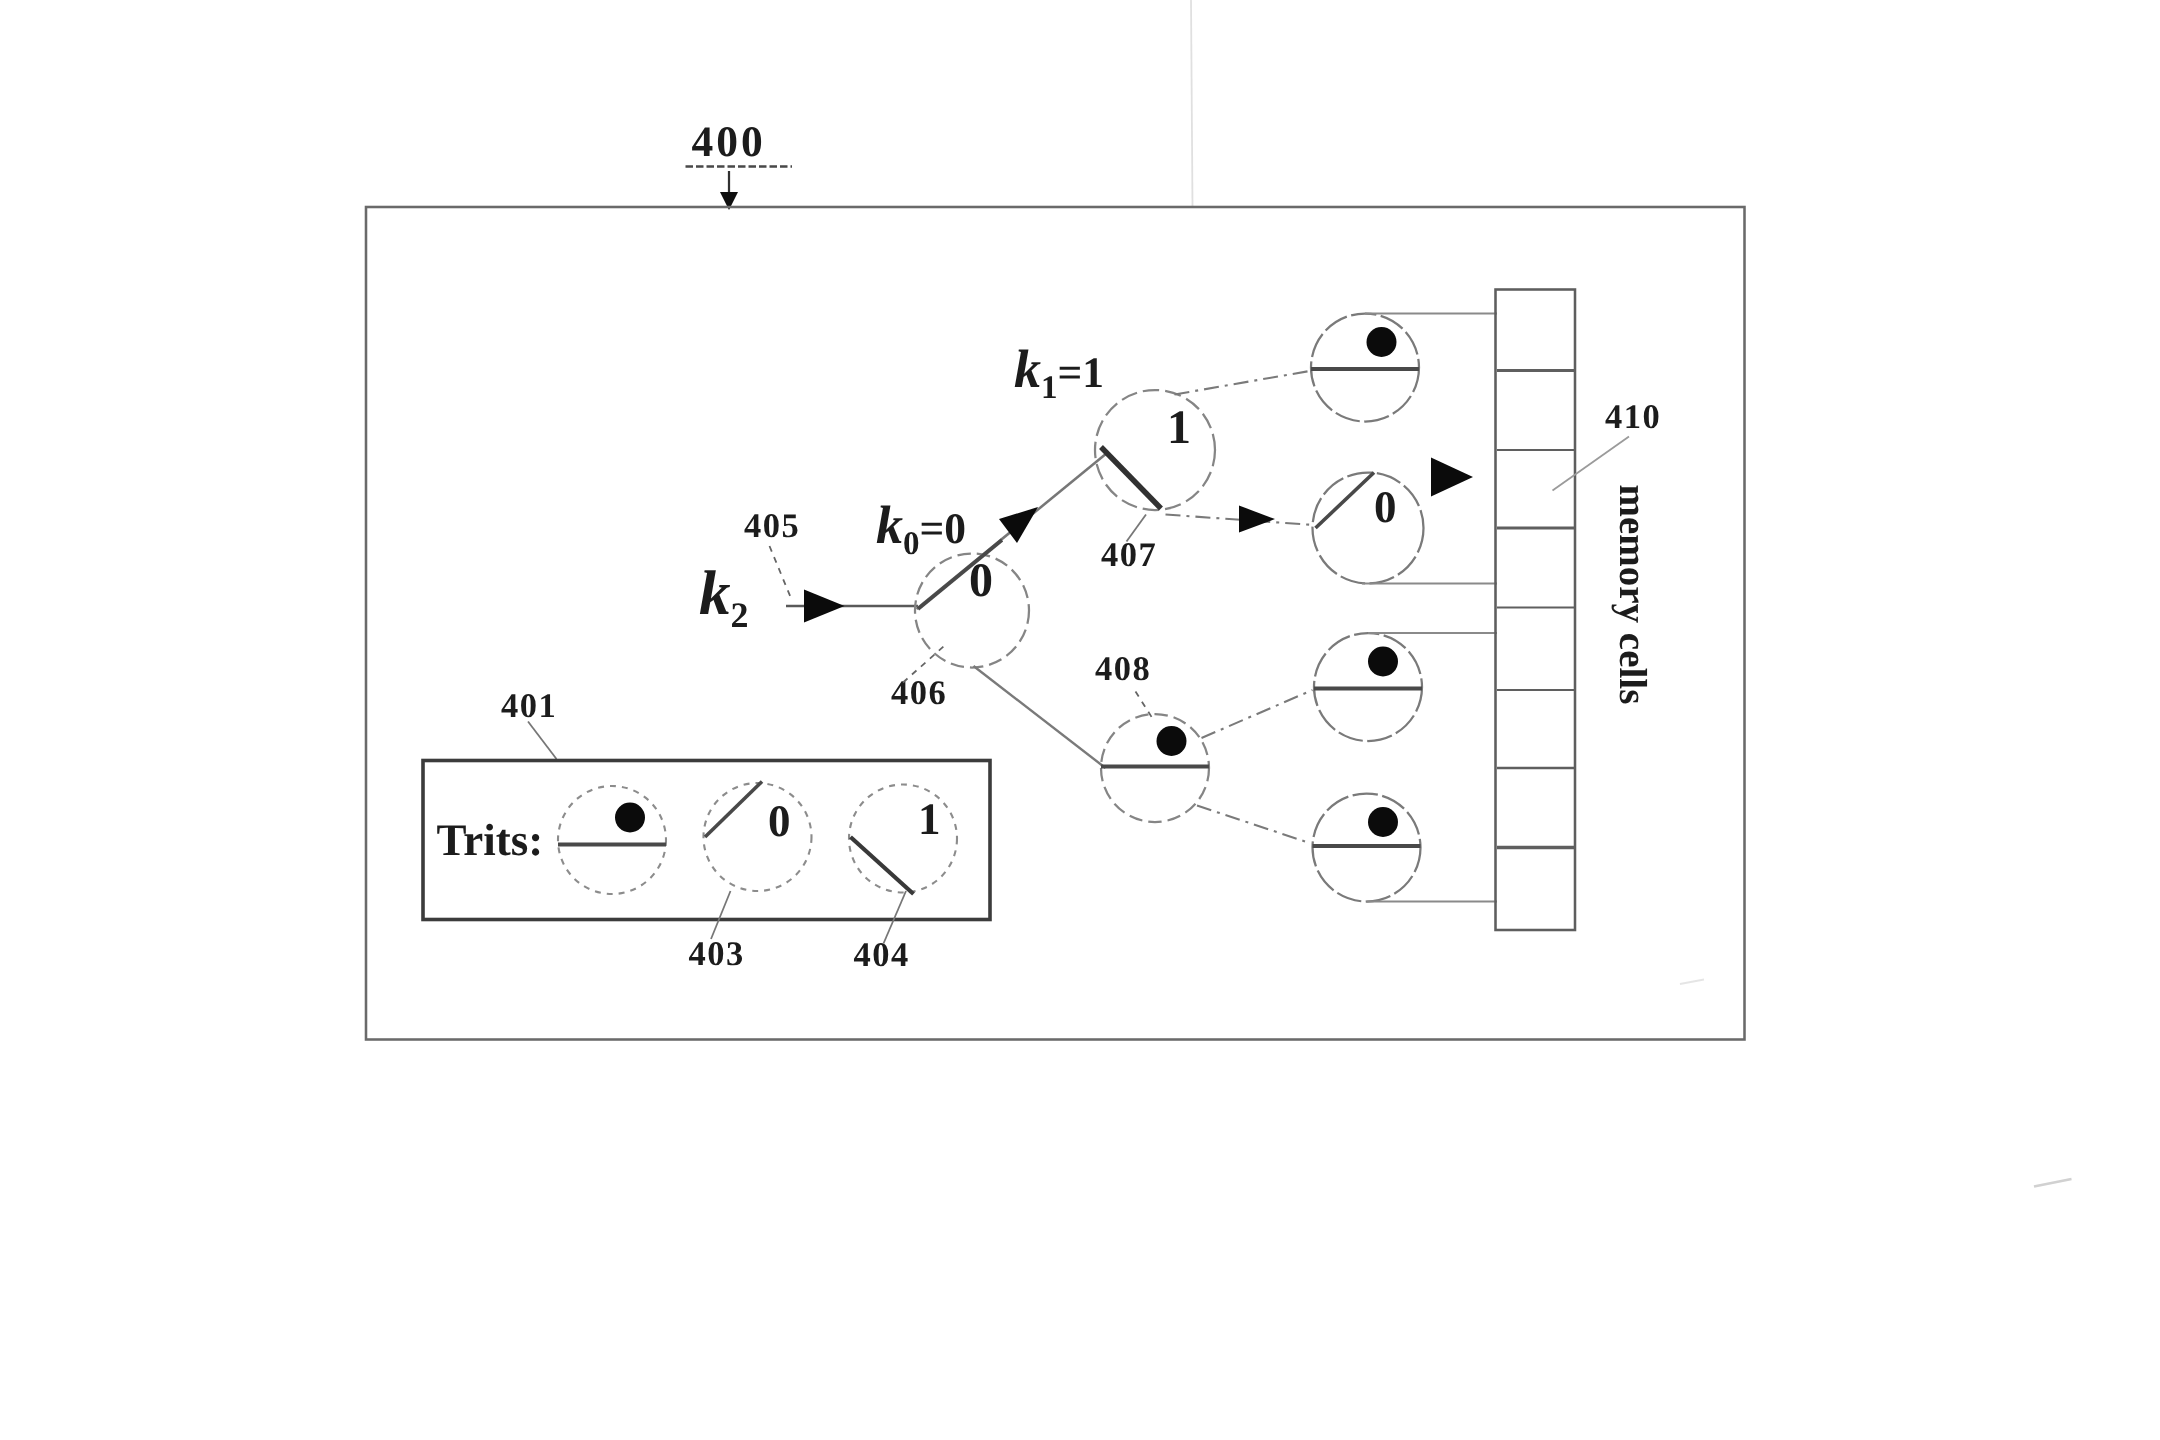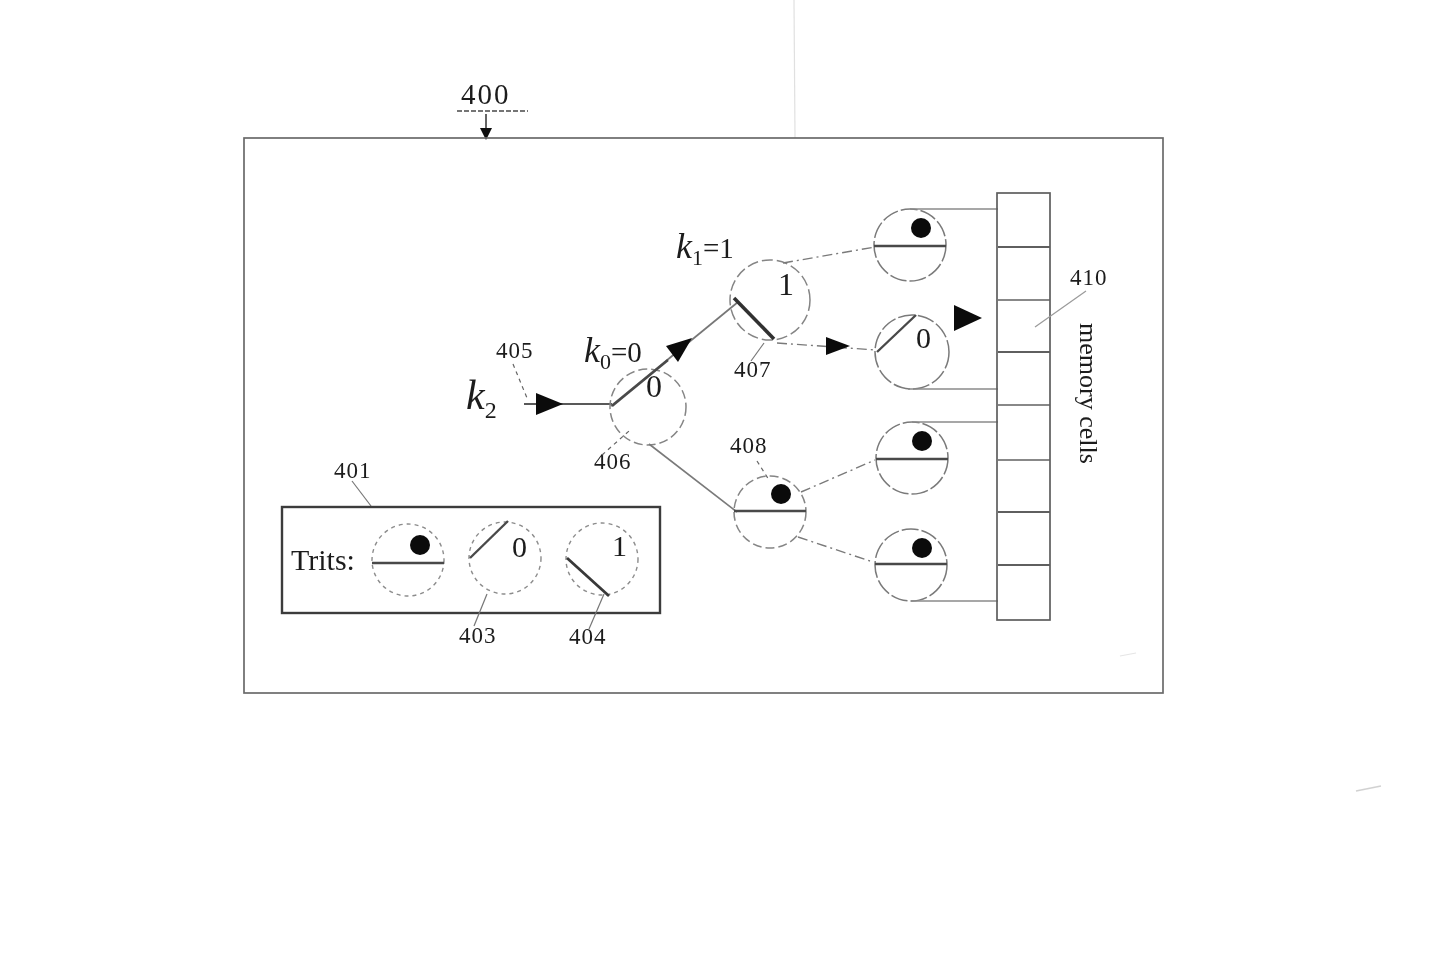--- a/index.html
+++ b/index.html
@@ -1,16 +1,16 @@
 <!DOCTYPE html>
 <html><head>
 <meta charset="utf-8">
 <style>
   html,body{margin:0;padding:0;background:#ffffff;}
-  .page{position:relative;width:1440px;height:960px;background:#ffffff;overflow:hidden;}
+  .page{position:relative;width:1440px;height:960px;background:#ffffff;overflow:hidden;font-weight:bold;}
   svg{display:block;filter:blur(0.3px) contrast(1.02);}
   text{font-family:"Liberation Serif","DejaVu Serif",serif;fill:#1e1e1e;}
   .ref{font-size:23px;letter-spacing:1px;}
 </style>
 </head>
 <body>
 
 <div class="page">
 <svg width="1440" height="960" viewBox="0 0 1440 960">
 

